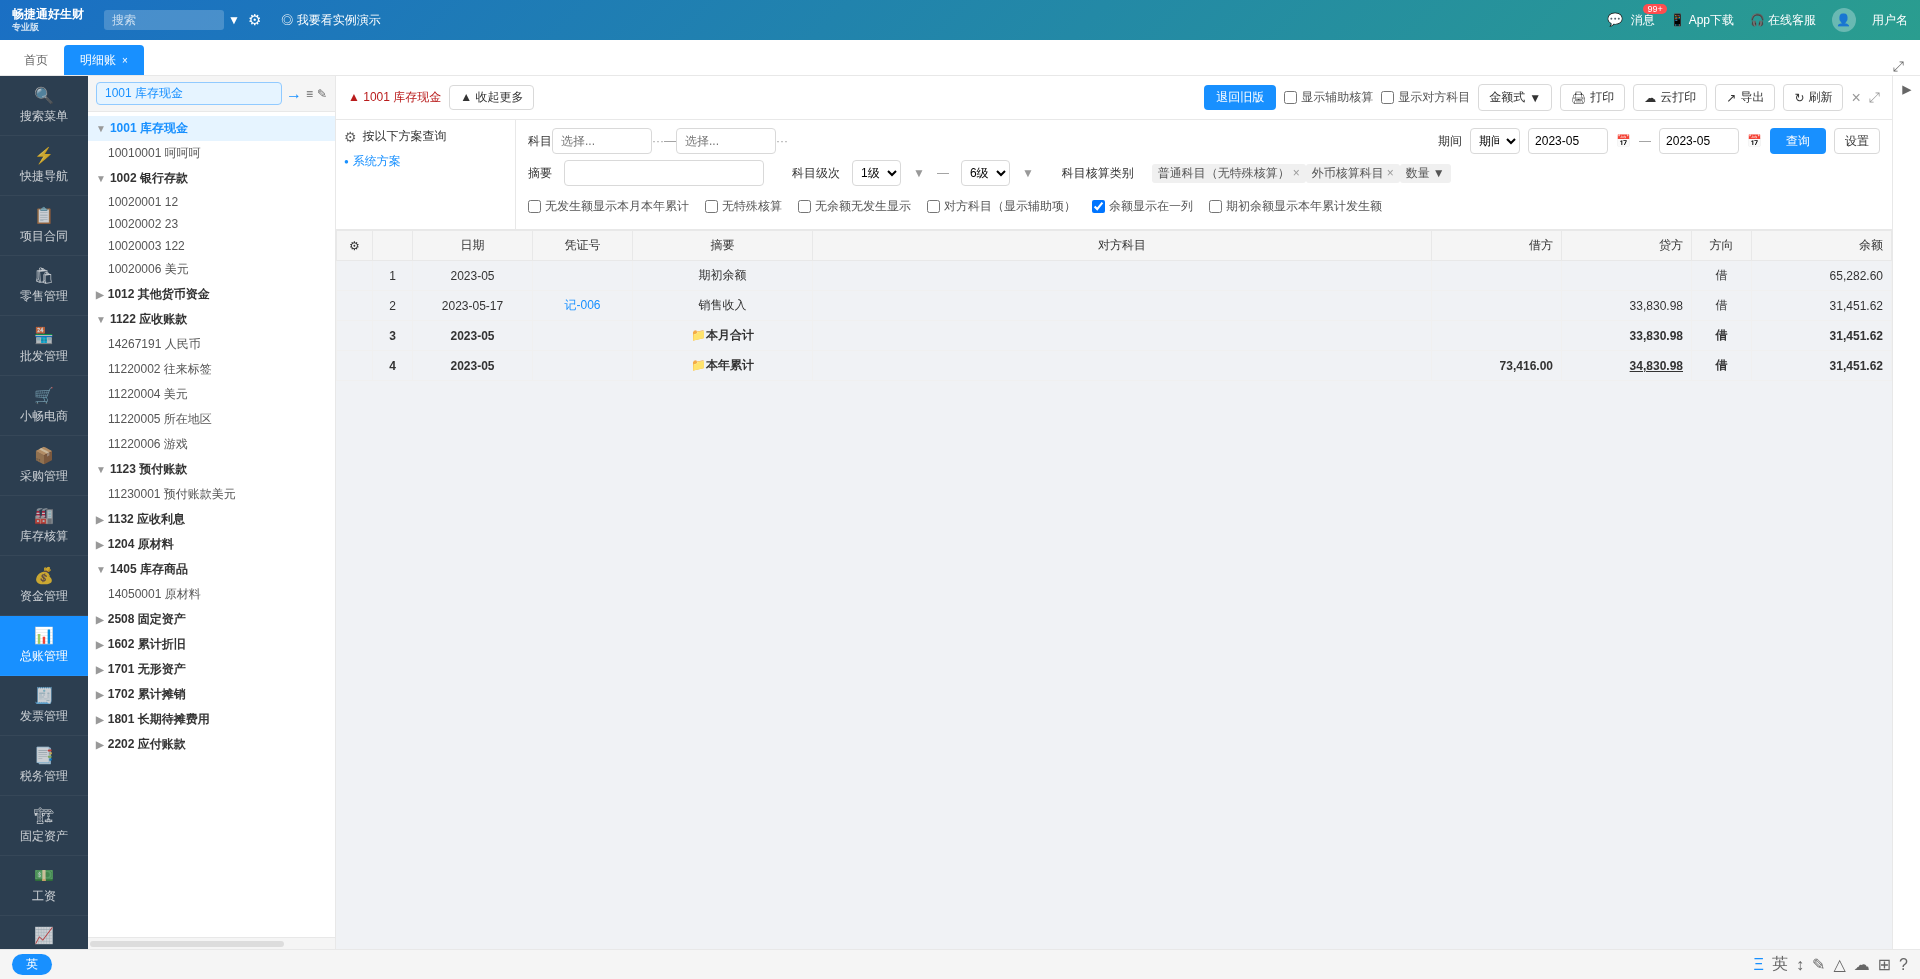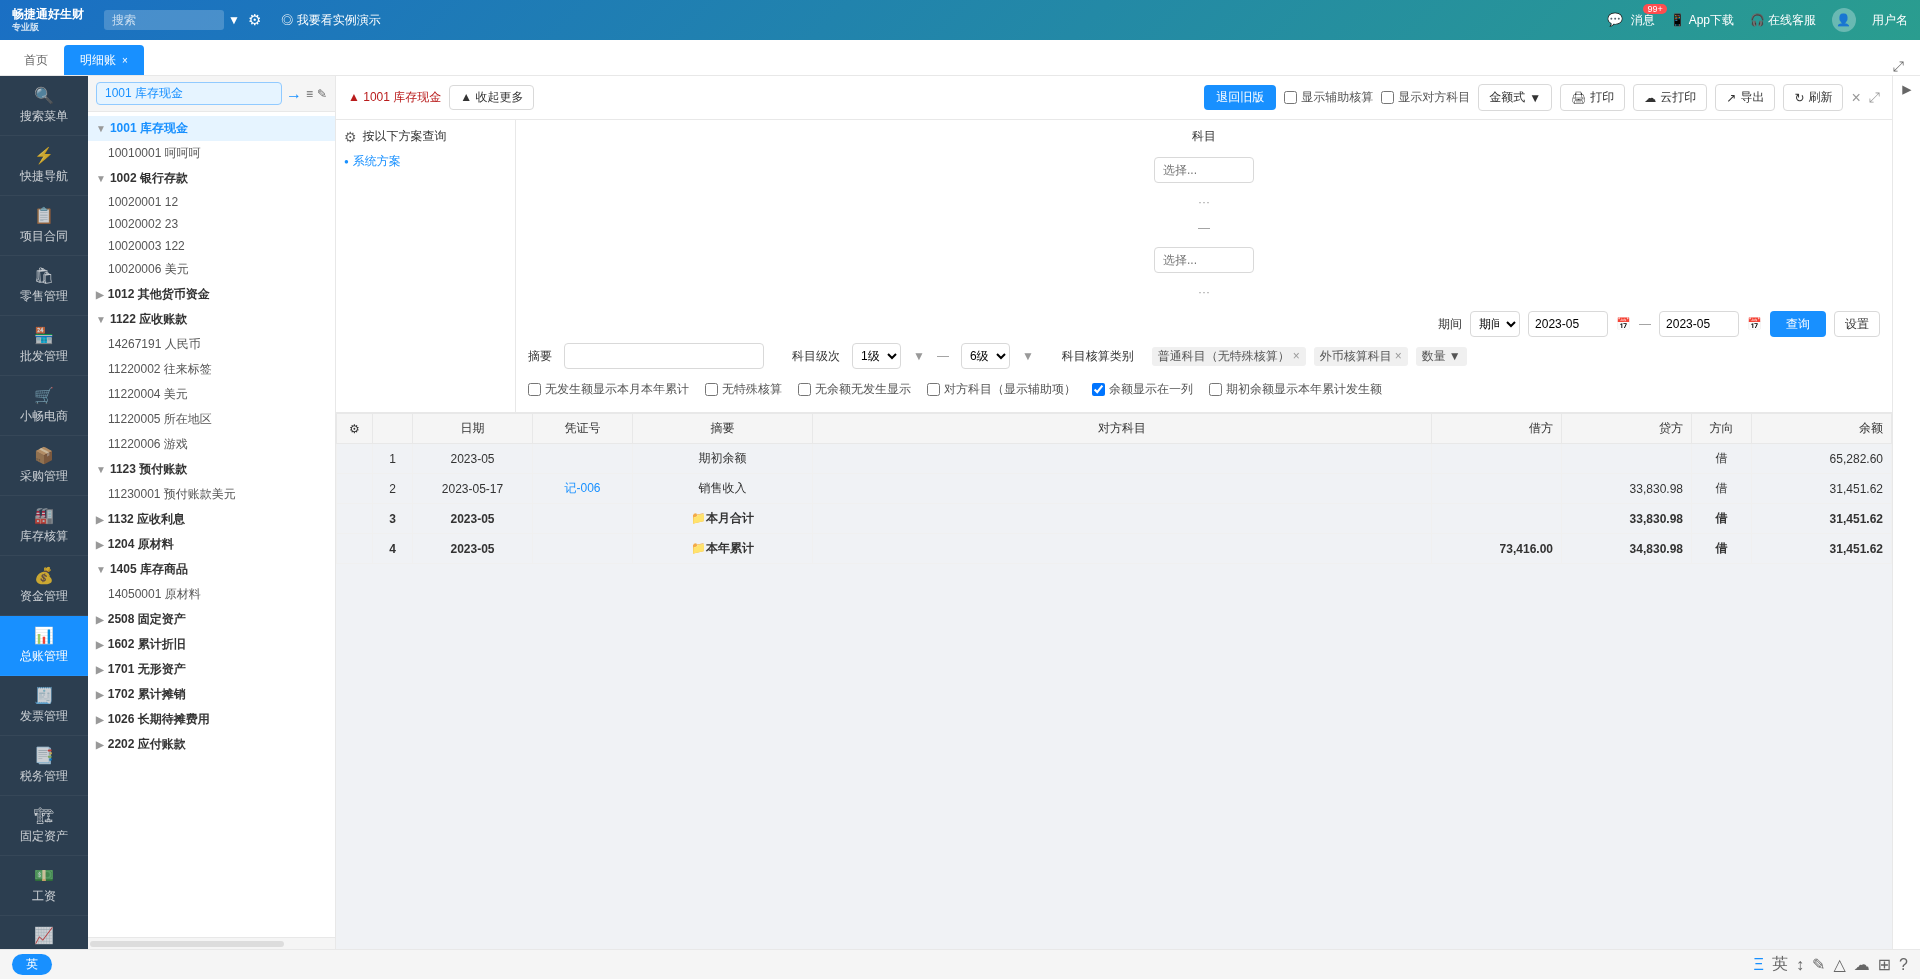--- a/index.html
+++ b/index.html
@@ -449,21 +449,21 @@
       <div class="tree-item parent">
         <span class="arrow">▶</span>
         <span>1701 无形资产</span>
       </div>
       <div class="tree-item parent">
         <span class="arrow">▶</span>
         <span>1702 累计摊销</span>
       </div>
       <div class="tree-item parent">
         <span class="arrow">▶</span>
-        <span>1026 长期待摊费用</span>
+        <span>1801 长期待摊费用</span>
       </div>
       <div class="tree-item parent">
         <span class="arrow">▶</span>
         <span>2202 应付账款</span>
       </div>
     </div>
 
     <div style="height:12px;border-top:1px solid #e8e8e8;background:#f5f5f5;display:flex;align-items:center;padding:0 2px;">
       <div style="background:#ddd;height:6px;width:80%;border-radius:3px;"></div>
     </div>
@@ -516,21 +516,21 @@
           <span style="color:#666;font-size:14px;">⚙</span>
           <span style="font-size:12px;color:#333;">按以下方案查询</span>
         </div>
         <div class="sys-scheme">
           <span>系统方案</span>
         </div>
       </div>
 
       <div class="filter-right-panel">
 
-        <div style="display:flex;align-items:center;gap:12px;flex-direction:column;">
+        <div style="display:flex;align-items:center;">
           <span style="color:#333;min-width:24px;">科目</span>
           <input class="filter-input" type="text" placeholder="选择..." style="width: 100px;">
           <span style="color:#999;">···</span>
           <span style="color:#999;">—</span>
           <input class="filter-input" type="text" placeholder="选择..." style="width: 100px;">
           <span style="color:#999;">···</span>
           <div style="margin-left:auto;display:flex;align-items:center;gap:8px;">
             <span style="color:#333;">期间</span>
             <select class="filter-select" style="width:50px;">
               <option>期间</option>
@@ -552,21 +552,21 @@
           <select class="filter-select">
             <option>1级</option>
           </select>
           <span style="color:#999;">▼</span>
           <span style="color:#999;">—</span>
           <select class="filter-select">
             <option>6级</option>
           </select>
           <span style="color:#999;">▼</span>
           <span style="color:#333;margin-left:16px;">科目核算类别</span>
-          <div style="display:flex;align-items:center;gap:8px;flex-wrap:wrap;padding-left:6px;">
+          <div style="display:flex;align-items:center;gap:0;flex-wrap:wrap;padding-left:6px;">
             <div class="tag-item">
               <span>普通科目（无特殊核算）</span>
               <span class="tag-close">×</span>
             </div>
             <div class="tag-item">
               <span>外币核算科目</span>
               <span class="tag-close">×</span>
             </div>
             <div class="tag-item" style="cursor:pointer;">
               <span>数量</span>
@@ -676,21 +676,21 @@
           <tr class="row-bold">
             <td></td>
             <td style="text-align:center;font-weight:bold;">4</td>
             <td style="text-align:center;font-weight:bold;">2023-05</td>
             <td style="text-align:center;"></td>
             <td style="text-align:center;font-weight:bold;">
               <span style="color:#1890ff;">📁</span>本年累计
             </td>
             <td></td>
             <td style="text-align:right;font-weight:bold;">73,416.00</td>
-            <td style="text-align:right;font-weight:bold;">34,830.98</td>
+            <td style="text-align:right;font-weight:bold;text-decoration:underline;">34,830.98</td>
             <td style="text-align:center;font-weight:bold;">借</td>
             <td style="text-align:right;font-weight:bold;">31,451.62</td>
           </tr>
         </tbody>
       </table>
     </div>
 
   </div>
 
   <div style="width:28px;background:white;border-left:1px solid #e8e8e8;display:flex;flex-direction:column;align-items:center;padding:8px 0;gap:8px;flex-shrink:0;">

